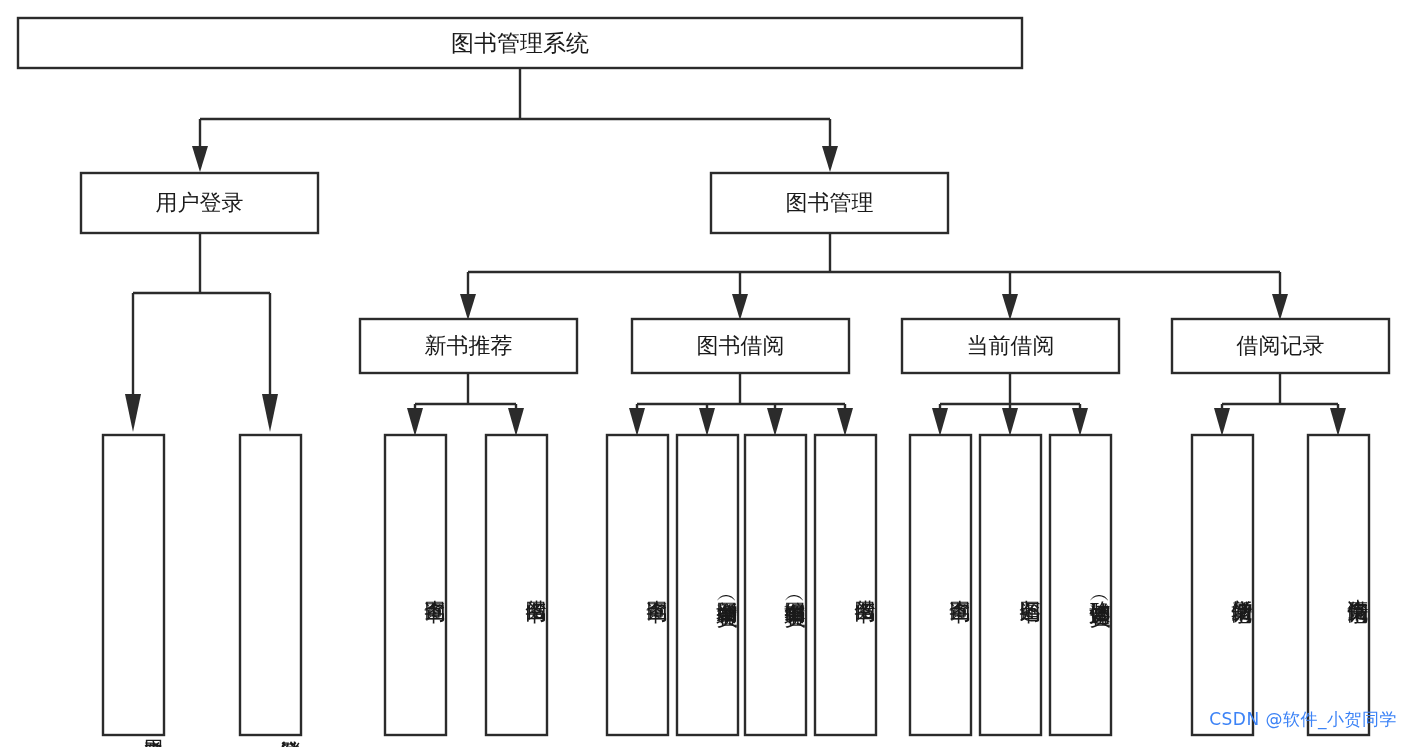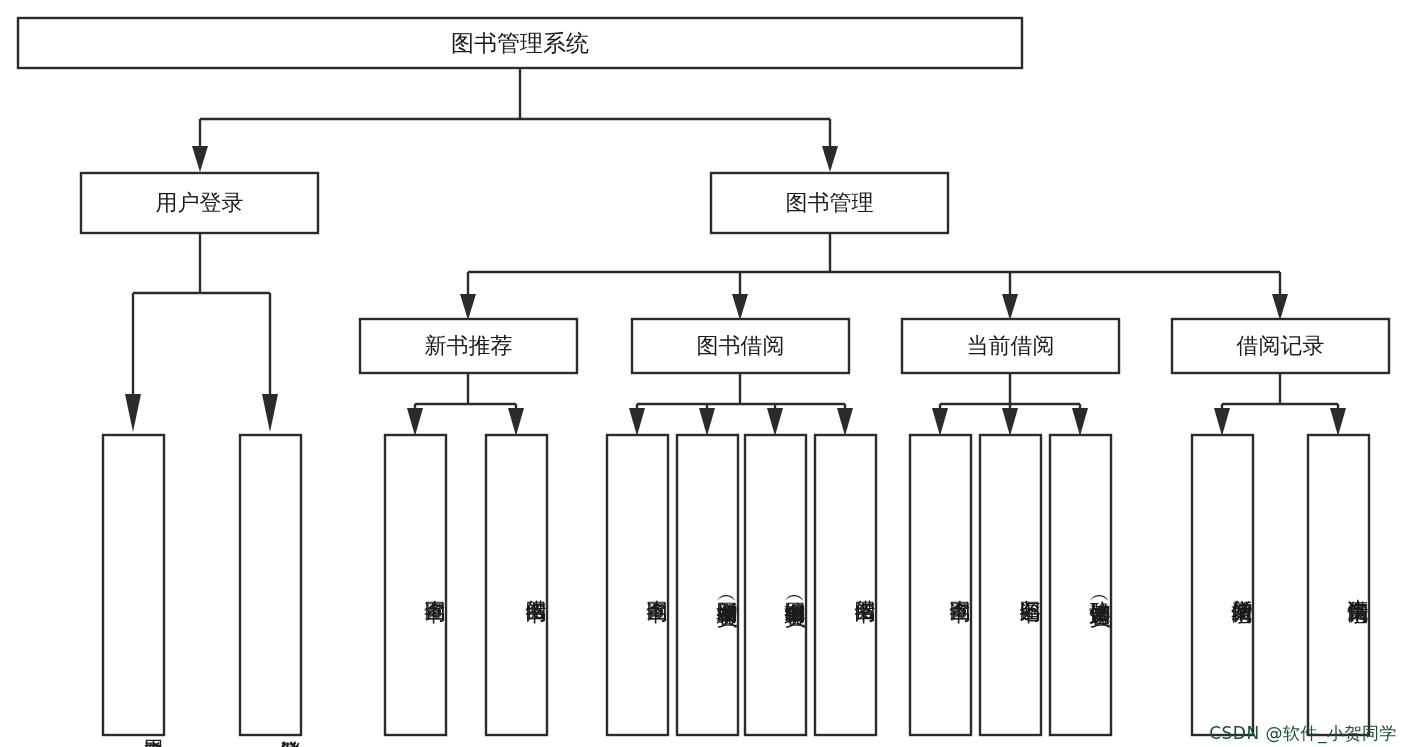--- a/index.html
+++ b/index.html
@@ -65,24 +65,24 @@
     align-items: flex-start;
     justify-content: center;
     pointer-events: none;
     white-space: nowrap;
   }
   .vlabel.mid { justify-content: center; }
   .vlabel.bot { justify-content: flex-end; }
   .watermark {
     position: absolute;
     right: 8px;
-    bottom: 2px;
+    bottom: 16px;
     font-family: "DejaVu Sans", "Liberation Sans", sans-serif;
     font-size: 17px;
-    color: #14532d;
+    color: #3b82f6;
     letter-spacing: 0.5px;
     white-space: nowrap;
   }
 </style>
 </head>
 <body>
 
 <div id="diagram-root">
 
   <svg class="canvas" viewBox="0 0 1405 747">

